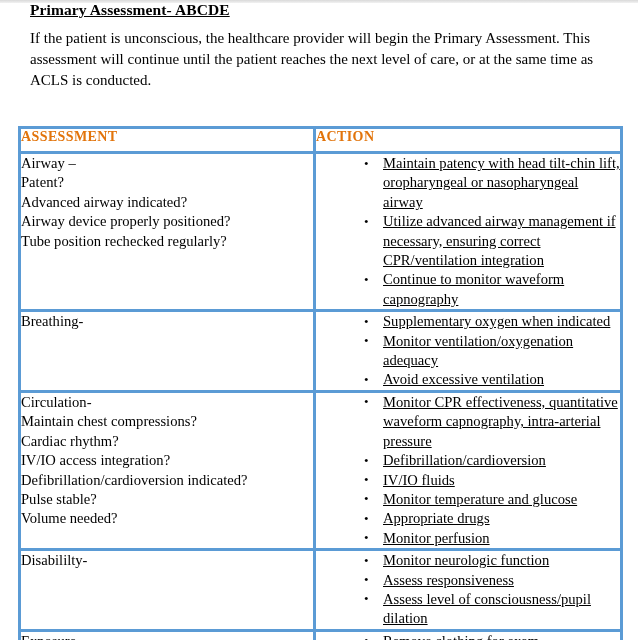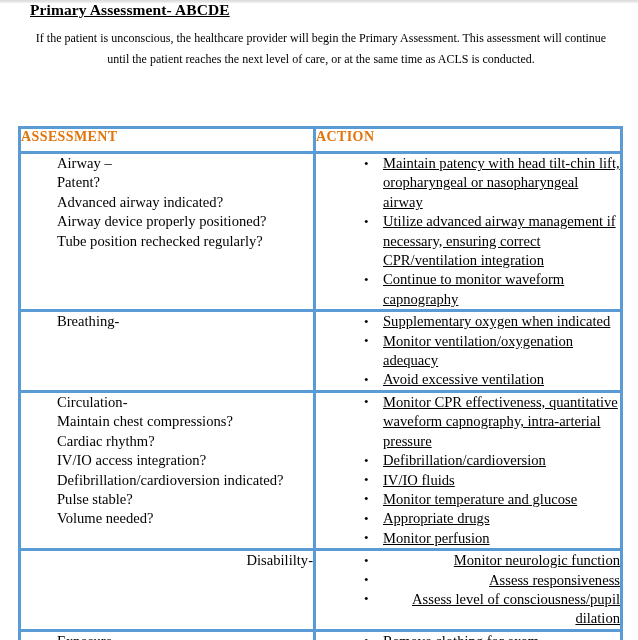--- a/index.html
+++ b/index.html
@@ -36,23 +36,22 @@
     font-weight: bold;
     text-decoration: underline;
     letter-spacing: 0.1px;
     white-space: nowrap;
   }
   .intro {
     position: absolute;
     left: 30px;
     top: 28px;
     width: 582px;
-    font-size: 12px;
+    font-size: 15px;
     line-height: 21px;
-    text-align: center;
   }
   table.assess-table {
     position: absolute;
     left: 18px;
     top: 126px;
     width: 602px;
     border-collapse: collapse;
     table-layout: fixed;
     background: #ffffff;
   }
@@ -78,21 +77,20 @@
     line-height: 19.4px;
     padding: 3px 4px 4px 7px;
   }
   td.action-cell {
     font-size: 14.6px;
     line-height: 19.4px;
     padding: 3px 4px 4px 0px;
   }
   .assess-line {
     white-space: nowrap;
-    padding-left: 36px;
   }
   ul.actions {
     margin: 0;
     padding: 0 0 0 48px;
     list-style: none;
   }
   ul.actions > li {
     position: relative;
     padding-left: 19px;
     margin: 0;
@@ -103,21 +101,21 @@
     position: absolute;
     left: 0;
     top: -0.5px;
     font-size: 13px;
     line-height: 19.4px;
     color: #000;
   }
   .r-airway    { height: 116px; }
   .r-breathing { height: 70px; margin-left: 40px; }
   .r-circ      { height: 128px; }
-  .r-disab     { height: 64px; text-align: right; }
+  .r-disab     { height: 64px; }
   .r-expo      { height: 58px; }
 </style>
 </head>
 <body>
 
 <div class="top-strip"></div>
 
 <div class="page">
 
   <div class="doc-title">Primary Assessment- ABCDE</div>

